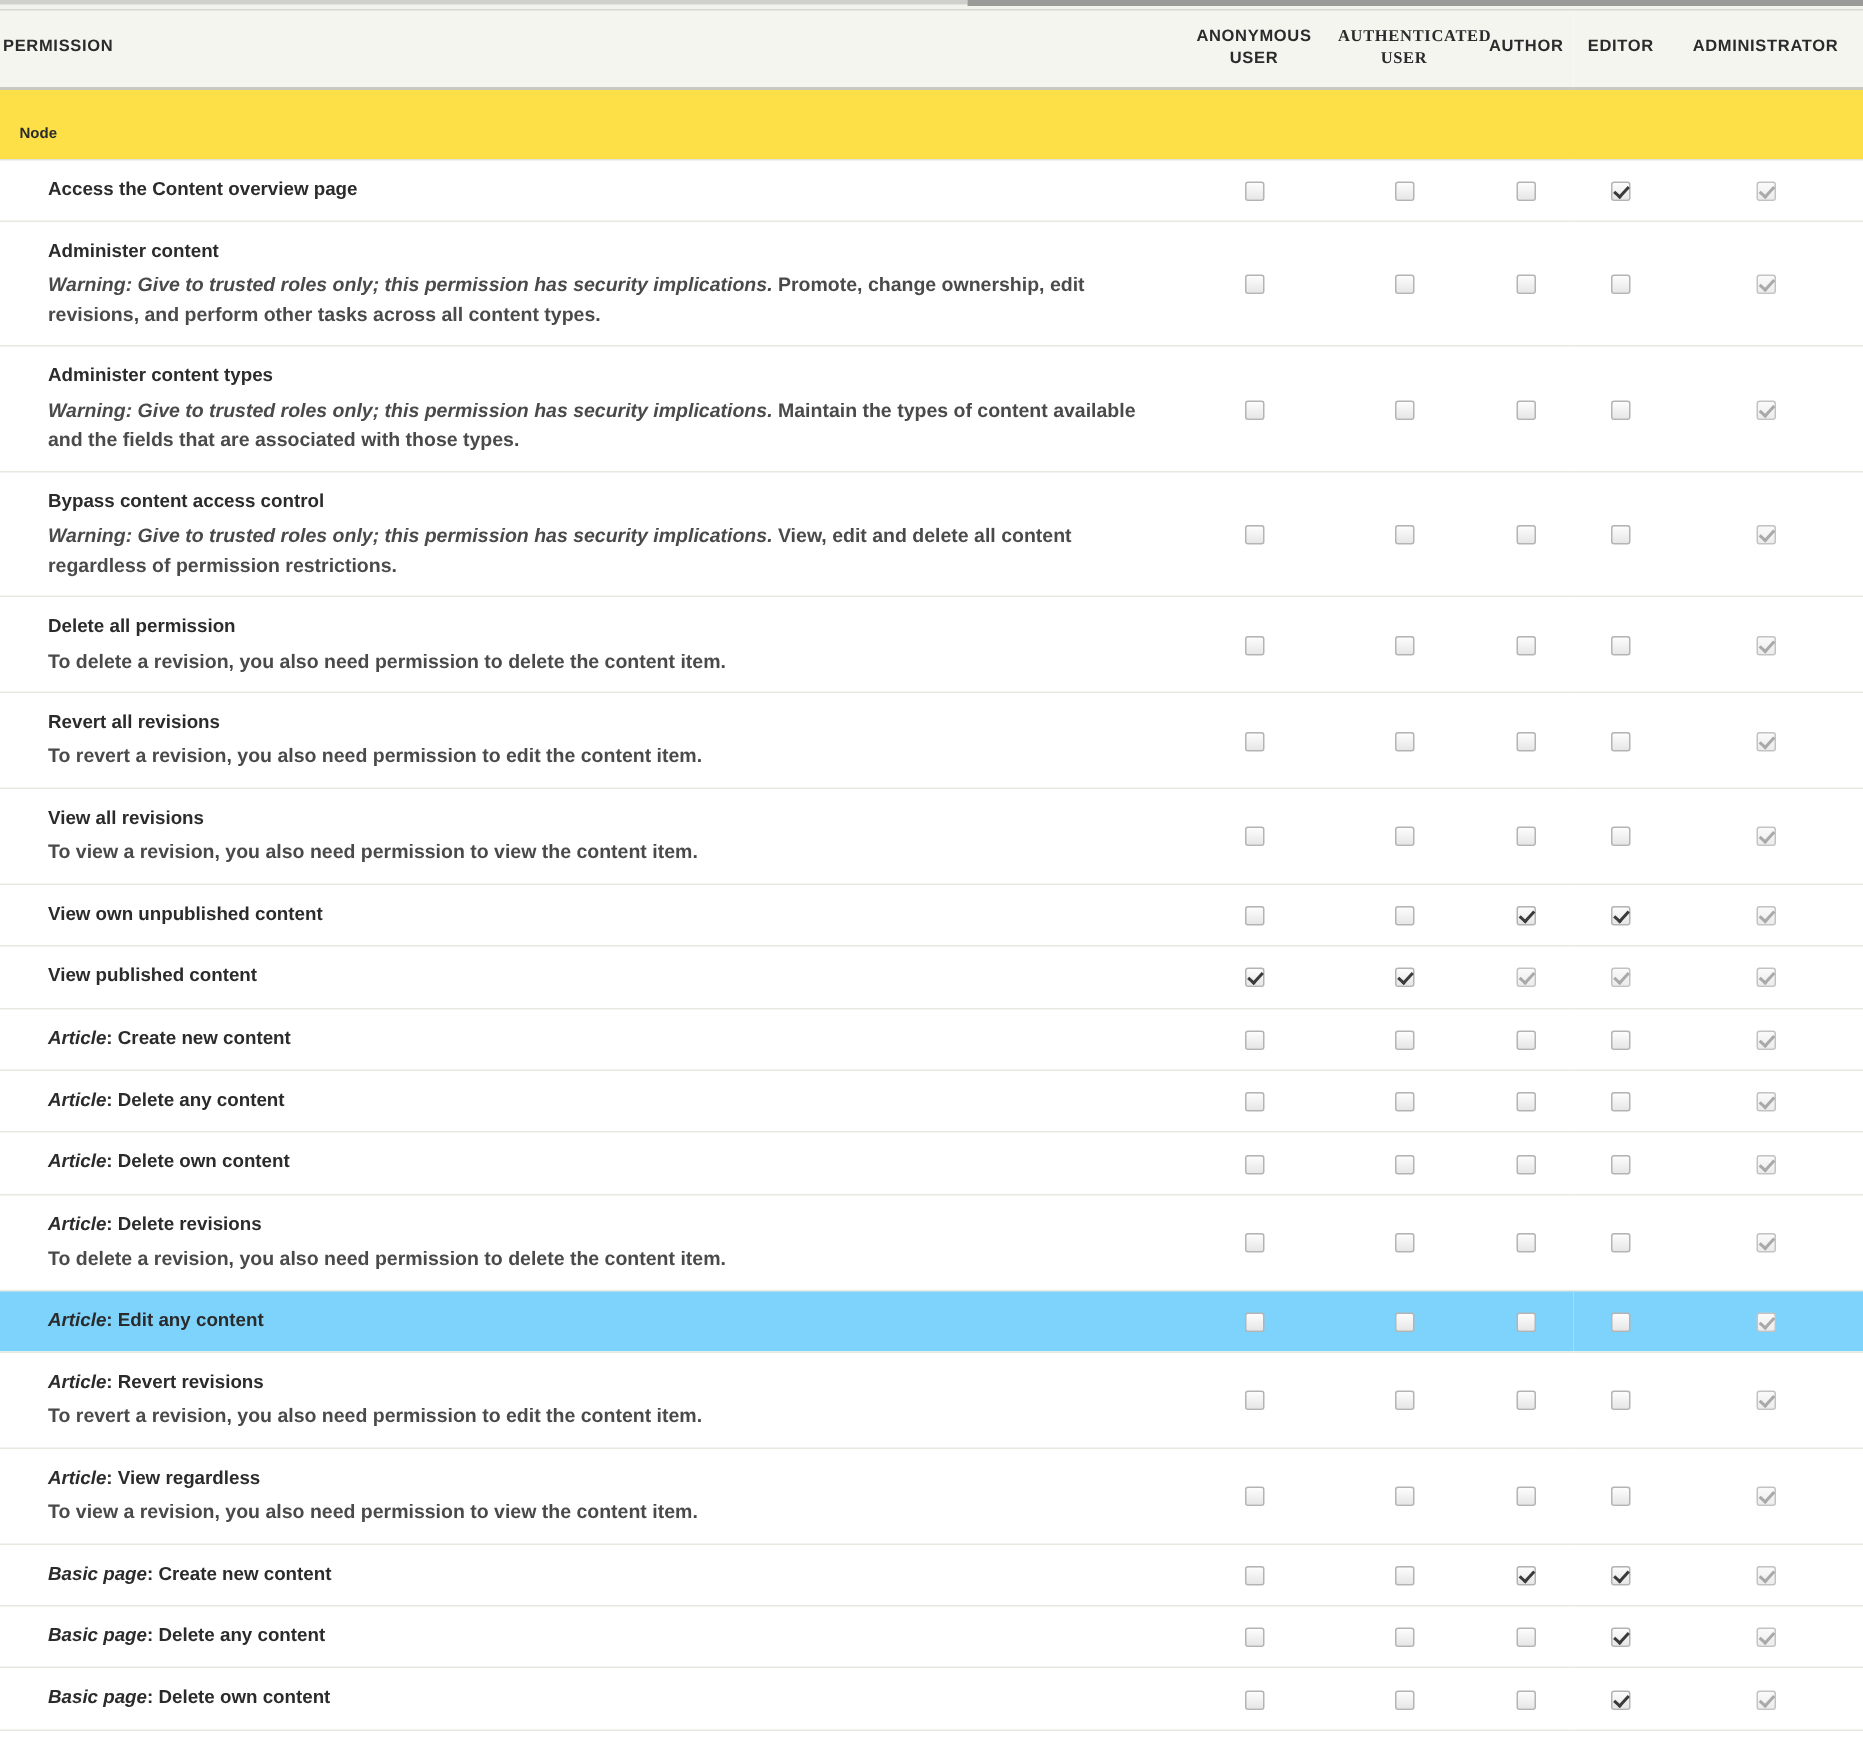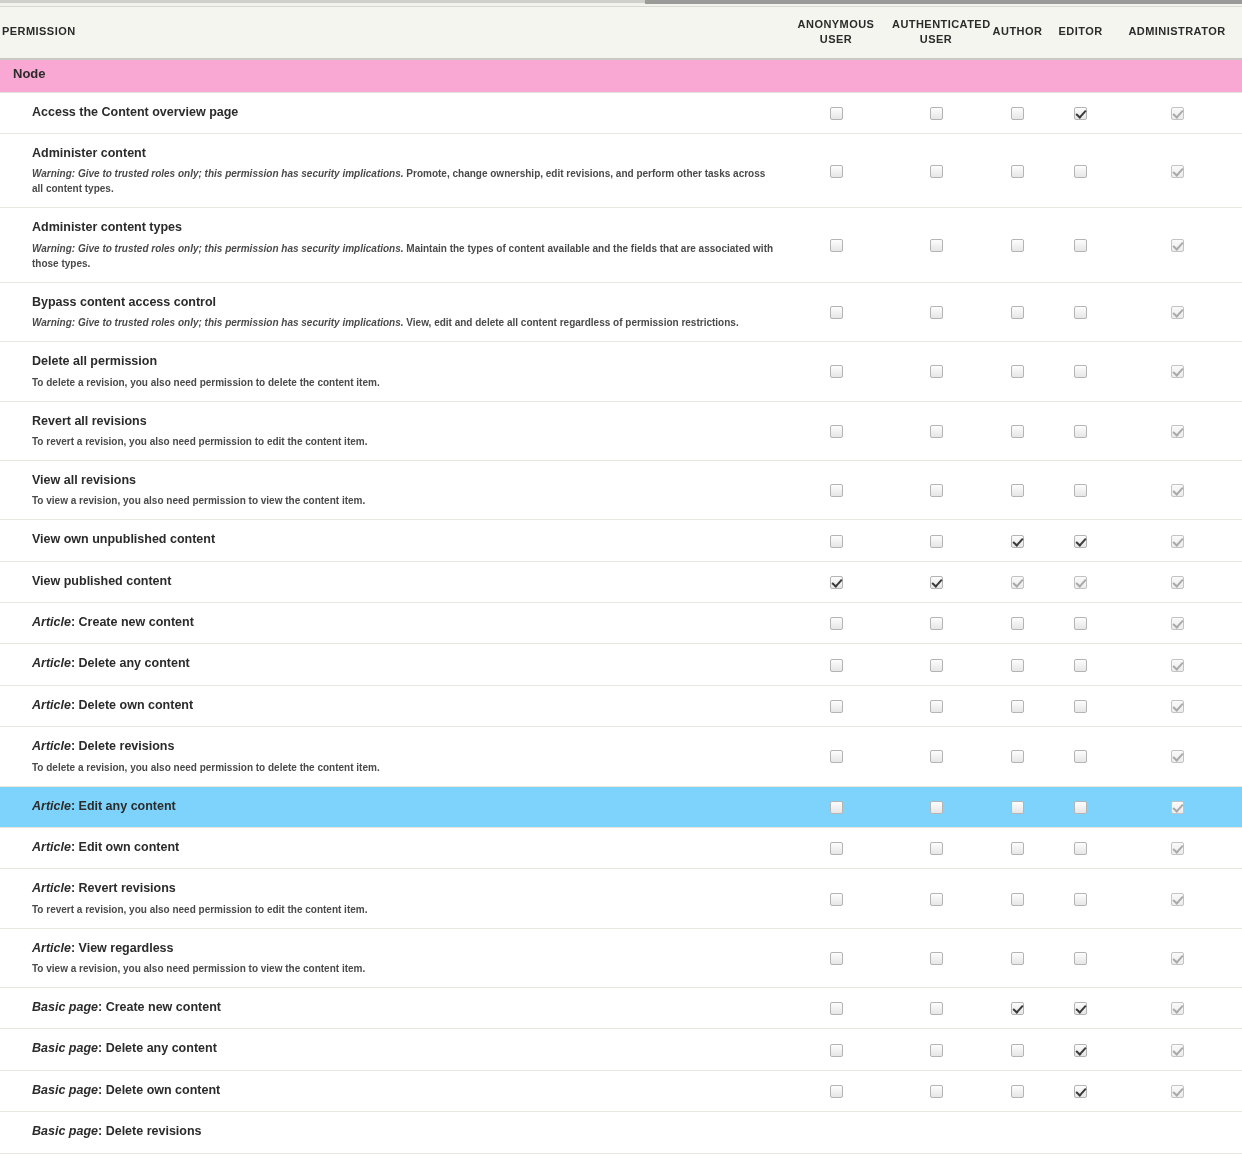--- a/index.html
+++ b/index.html
@@ -58,32 +58,32 @@
     vertical-align: middle;
     line-height: 1.35;
   }
   th.col-permission {
     text-align: left;
     padding-left: 2px;
     width: 786px;
   }
   th.col-role { text-align: center; }
   th.c-anon  { width: 100px; }
-  th.c-auth  { width: 100px; }
+  th.c-auth  { width: 100px; font-family: Liberation Serif, serif; }
   th.c-author{ width:  63px; }
   th.c-editor{ width:  63px; }
   th.c-admin { width: 130px; }
 
   
   tr.section-row td {
     font-weight: bold;
-    font-size: 13px;
-    padding: 6px 13px 11px 13px;
+    font-size: 10px;
+    padding: 24px 13px 11px 13px;
     border-bottom: 1px solid #e4e4dc;
-    background: #f9a8d4;
+    background: #fde047;
   }
 
   
   tr.perm-row td {
     border-bottom: 1px solid #e8e8e0;
     background: #ffffff;
     vertical-align: middle;
   }
   tr.perm-row.highlight td { background: #7dd3fc; }
 
@@ -91,21 +91,21 @@
     padding: 10px 12px 11px 32px;
     line-height: 1.55;
     font-size: 12.5px;
     color: #2b2b2b;
     font-weight: bold;
   }
   td.perm-label .perm-title { display: block; }
   td.perm-label .perm-title em { font-style: italic; }
   td.perm-label .perm-desc {
     display: block;
-    font-size: 10px;
+    font-size: 13px;
     color: #4a4a4a;
     margin-top: 3px;
     line-height: 1.5;
     max-width: 760px;
   }
   td.perm-label .perm-desc em {
     font-style: italic;
   }
 
   td.cb-cell {
@@ -314,30 +314,20 @@
           <span class="perm-title"><em>Article</em><span>: Edit any content</span></span>
         </td>
         <td class="cb-cell"><span class="cbox unchecked"></span></td>
         <td class="cb-cell"><span class="cbox unchecked"></span></td>
         <td class="cb-cell"><span class="cbox unchecked"></span></td>
         <td class="cb-cell"><span class="cbox unchecked"></span></td>
         <td class="cb-cell"><span class="cbox disabled-checked"></span></td>
       </tr>
       <tr class="perm-row">
         <td class="perm-label">
-          <span class="perm-title"><em>Article</em><span>: Edit own content</span></span>
-        </td>
-        <td class="cb-cell"><span class="cbox unchecked"></span></td>
-        <td class="cb-cell"><span class="cbox unchecked"></span></td>
-        <td class="cb-cell"><span class="cbox unchecked"></span></td>
-        <td class="cb-cell"><span class="cbox unchecked"></span></td>
-        <td class="cb-cell"><span class="cbox disabled-checked"></span></td>
-      </tr>
-      <tr class="perm-row">
-        <td class="perm-label">
           <span class="perm-title"><em>Article</em><span>: Revert revisions</span></span>
           <span class="perm-desc"><span>To revert a revision, you also need permission to edit the content item.</span></span>
         </td>
         <td class="cb-cell"><span class="cbox unchecked"></span></td>
         <td class="cb-cell"><span class="cbox unchecked"></span></td>
         <td class="cb-cell"><span class="cbox unchecked"></span></td>
         <td class="cb-cell"><span class="cbox unchecked"></span></td>
         <td class="cb-cell"><span class="cbox disabled-checked"></span></td>
       </tr>
       <tr class="perm-row">

